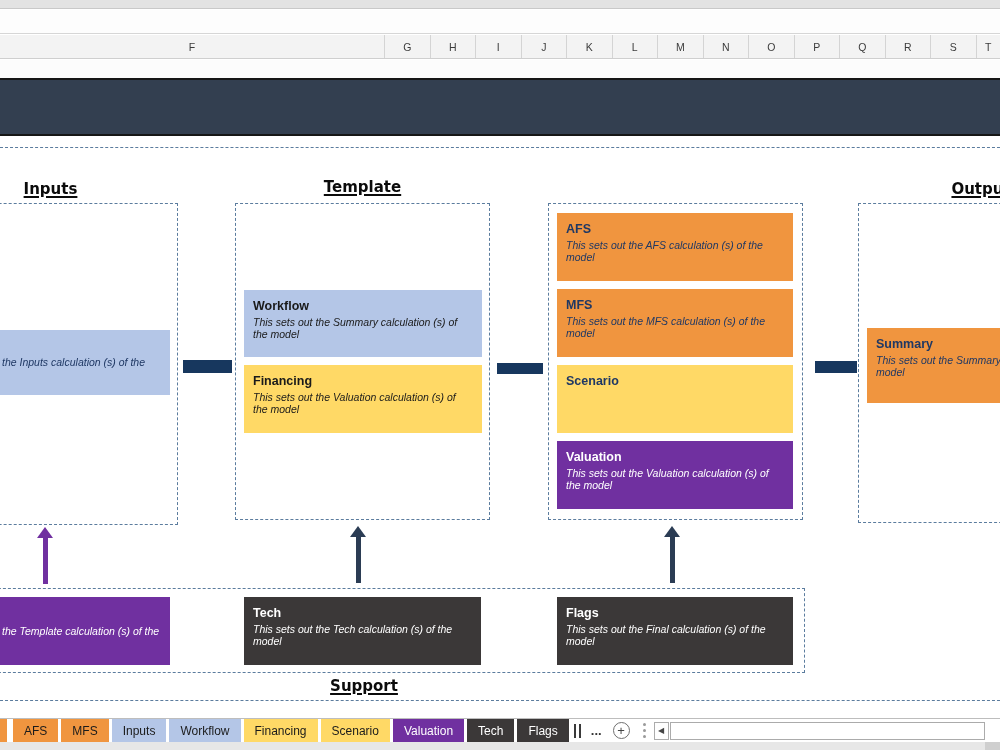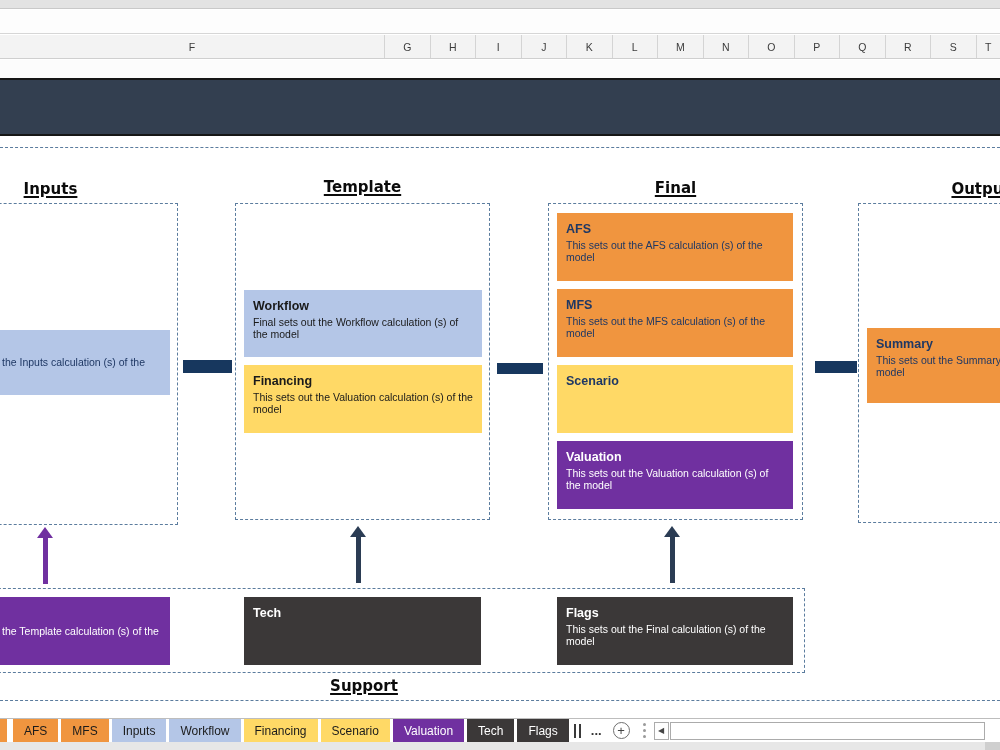--- a/index.html
+++ b/index.html
@@ -27,21 +27,21 @@
   
   .canvas { position:absolute; left:0; top:136px; width:1000px; height:582px; background:#fff; }
   .dash-line { position:absolute; left:-10px; width:1020px; height:0; border-top:1px dashed #5B7C9E; }
   .section { position:absolute; border:1px dashed #5B7C9E; background:transparent; }
   .sec-title { position:absolute; text-align:center; font-family:"DejaVu Sans", sans-serif;
                font-weight:bold; font-size:15px; color:#0b0b0b; text-decoration:underline;
                text-decoration-thickness:2px; text-underline-offset:2px; }
 
   .dbox { position:absolute; padding:9px 9px 6px 9px; }
   .dbox .b-title { font-weight:bold; font-size:12.5px; line-height:1.25; margin-bottom:1px; }
-  .dbox .b-desc  { font-size:10.5px; line-height:1.2; }
+  .dbox .b-desc  { font-style:italic; font-size:10.5px; line-height:1.2; }
   .dbox.centered { display:flex; align-items:center; padding:0; }
   .dbox.centered .b-desc { padding-left:70px; }
   .bg-blue   { background:#B4C6E7; }
   .bg-yellow { background:#FFD966; }
   .bg-orange { background:#F0953F; }
   .bg-purple { background:#7030A0; }
   .bg-dark   { background:#3B3838; }
   .tx-black { color:#1A1A1A; }
   .tx-navy  { color:#1F3864; }
   .tx-white { color:#FFFFFF; }
@@ -115,21 +115,20 @@
   <div class="row1-strip"></div>
   <div class="navy-band"></div>
 
   <div class="canvas">
 
     <div class="dash-line" style="top:11px;"></div>
     <div class="dash-line" style="top:564px;"></div>
 
     <div class="sec-title" style="left:-77px; top:44px; width:255px;">Inputs</div>
     <div class="sec-title" style="left:235px; top:42px; width:255px;">Template</div>
-    <div class="sec-title" style="left:548px; top:43px; width:255px;">Final</div>
     <div class="sec-title" style="left:858px; top:44px; width:255px;">Outputs</div>
     <div class="sec-title" style="left:-77px; top:541px; width:882px;">Support</div>
 
     <div class="section" style="left:-77px; top:67px; width:255px; height:322px;"></div>
     <div class="section" style="left:235px; top:67px; width:255px; height:317px;"></div>
     <div class="section" style="left:548px; top:67px; width:255px; height:317px;"></div>
     <div class="section" style="left:858px; top:67px; width:255px; height:320px;"></div>
     <div class="section" style="left:-77px; top:452px; width:882px; height:85px;"></div>
 
     <div class="connector" style="left:183px; top:224px; width:49px; height:13px;"></div>
@@ -148,21 +147,21 @@
       <div class="head"></div>
       <div class="shaft"></div>
     </div>
 
     <div class="dbox centered bg-blue tx-navy" style="left:-68px; top:194px; width:238px; height:65px;">
       <div class="b-desc">the Inputs calculation (s) of the</div>
     </div>
 
     <div class="dbox bg-blue tx-black" style="left:244px; top:154px; width:238px; height:67px;">
       <div class="b-title">Workflow</div>
-      <div class="b-desc">Final sets out the Workflow calculation (s) of the model</div>
+      <div class="b-desc">This sets out the Summary calculation (s) of the model</div>
     </div>
     <div class="dbox bg-yellow tx-black" style="left:244px; top:229px; width:238px; height:68px;">
       <div class="b-title">Financing</div>
       <div class="b-desc">This sets out the Valuation calculation (s) of the model</div>
     </div>
 
     <div class="dbox bg-orange tx-navy" style="left:557px; top:77px; width:236px; height:68px;">
       <div class="b-title">AFS</div>
       <div class="b-desc">This sets out the AFS calculation (s) of the model</div>
     </div>
@@ -181,20 +180,21 @@
     <div class="dbox bg-orange tx-navy" style="left:867px; top:192px; width:238px; height:75px;">
       <div class="b-title">Summary</div>
       <div class="b-desc desc-narrow">This sets out the Summary model</div>
     </div>
 
     <div class="dbox centered bg-purple tx-white" style="left:-68px; top:461px; width:238px; height:68px;">
       <div class="b-desc">the Template calculation (s) of the</div>
     </div>
     <div class="dbox bg-dark tx-white" style="left:244px; top:461px; width:237px; height:68px;">
       <div class="b-title">Tech</div>
+      <div class="b-desc">This sets out the Tech calculation (s) of the model</div>
     </div>
     <div class="dbox bg-dark tx-white" style="left:557px; top:461px; width:236px; height:68px;">
       <div class="b-title">Flags</div>
       <div class="b-desc">This sets out the Final calculation (s) of the model</div>
     </div>
   </div>
 
   <div class="tabs-row">
     <div class="tab partial t-orange"></div>
     <div class="tab t-orange">AFS</div>

